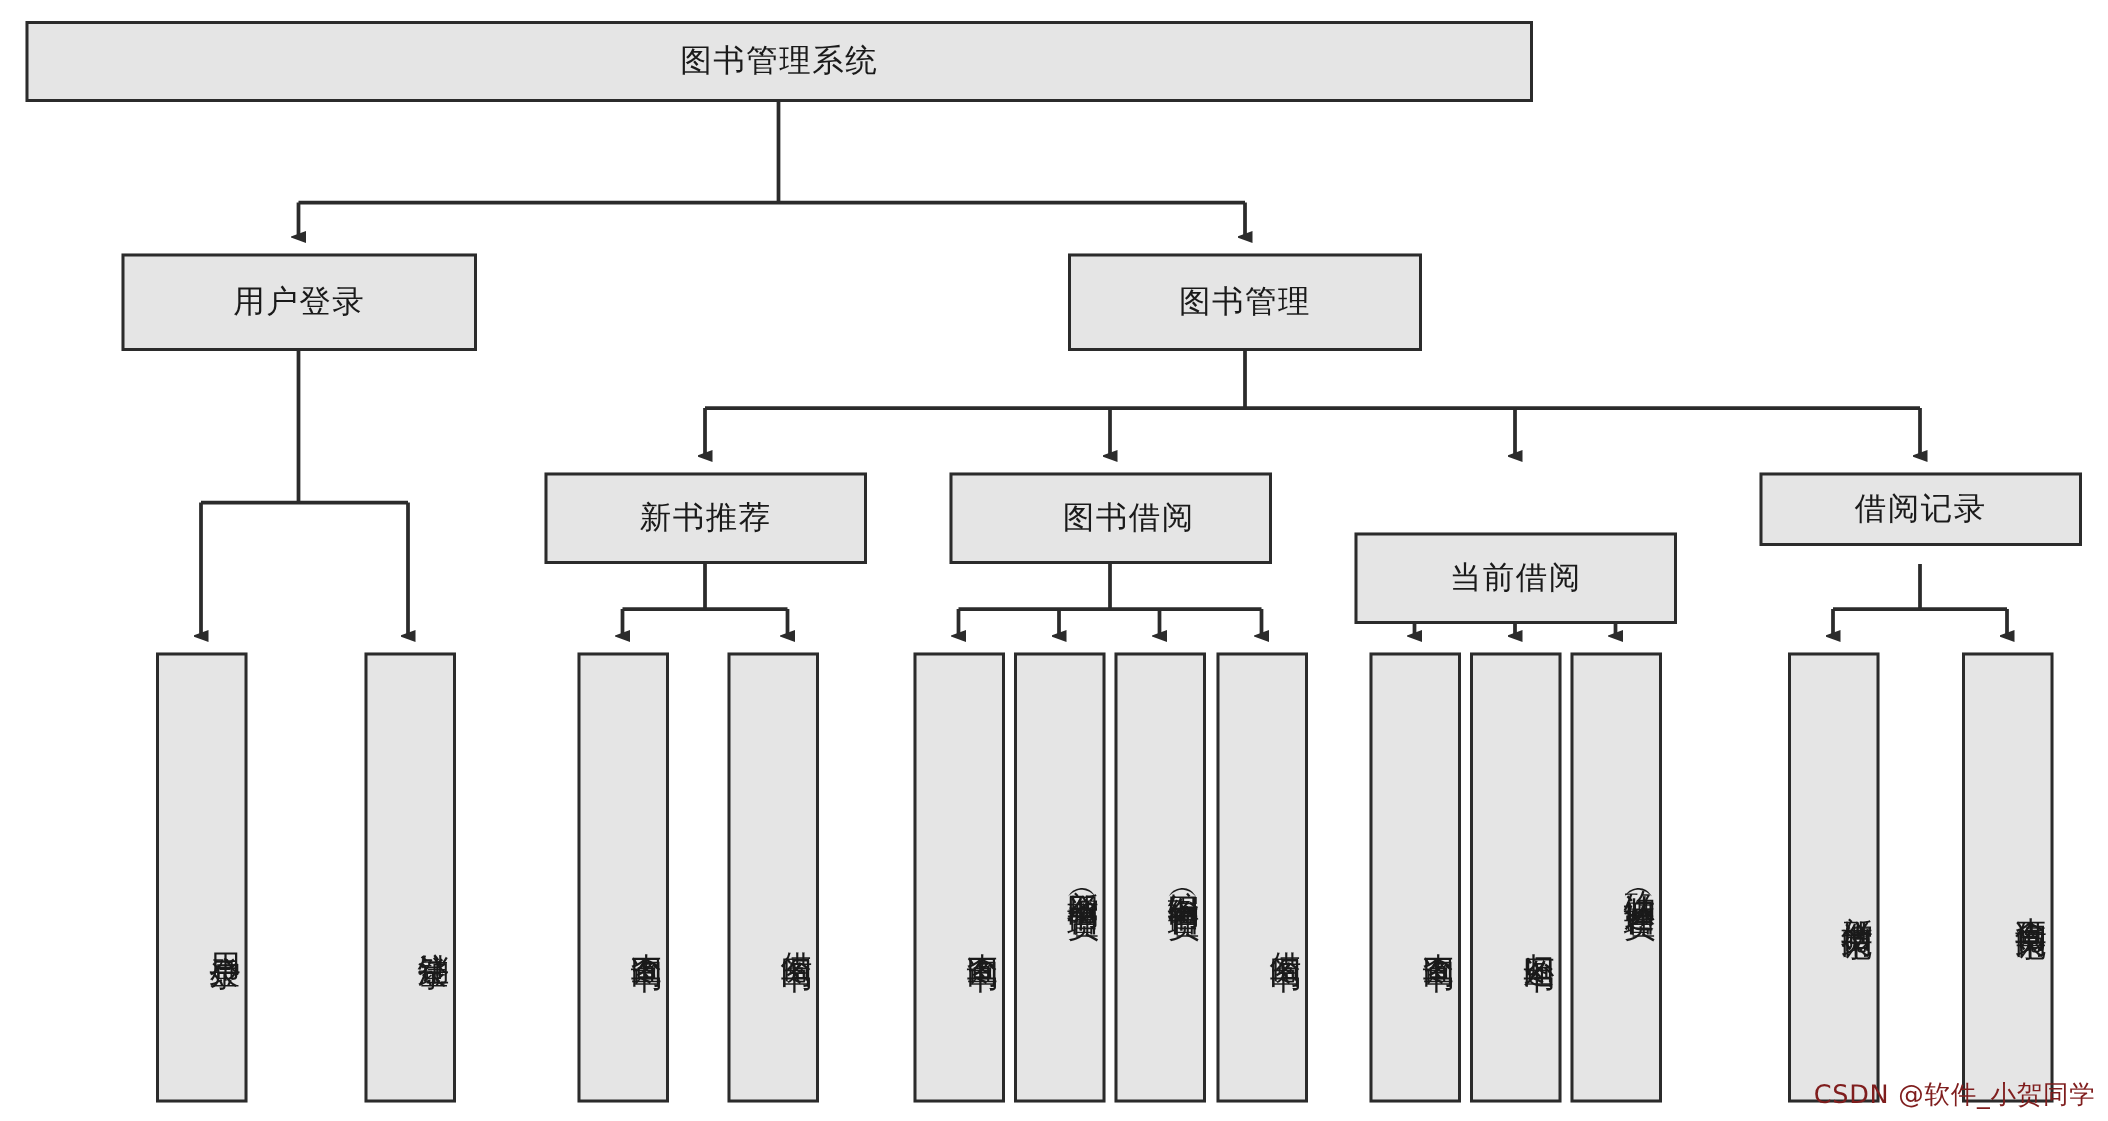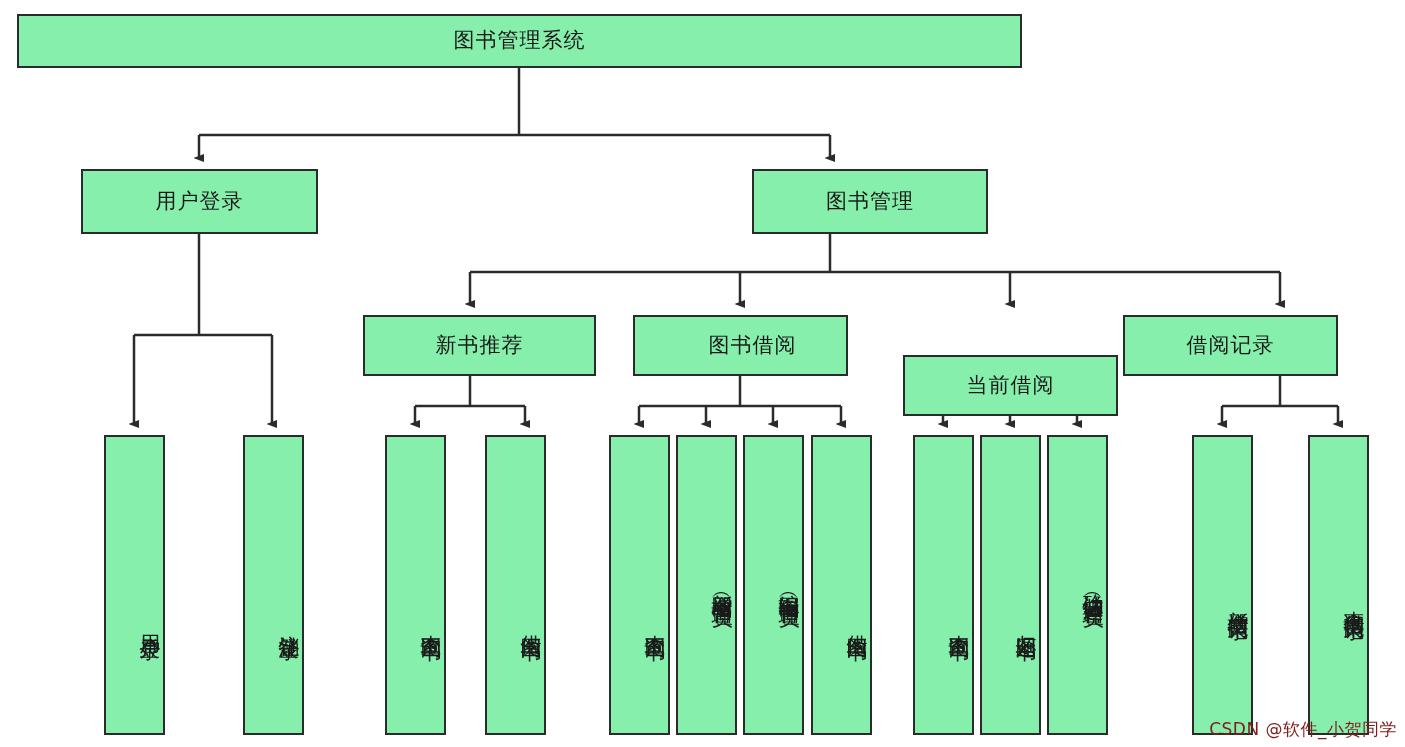--- a/index.html
+++ b/index.html
@@ -12,21 +12,21 @@
     width: 1405px;
     height: 747px;
     background: #ffffff;
     font-family: "DejaVu Sans", "Liberation Sans", sans-serif;
     overflow: hidden;
   }
   .node {
     position: absolute;
     box-sizing: border-box;
     border: 2px solid #2b2b2b;
-    background: #86efac;
+    background: #e5e5e5;
     display: flex;
     align-items: center;
     justify-content: center;
     color: #1a1a1a;
   }
   .node.h {
     font-size: 21px;
     letter-spacing: 1px;
     line-height: 1.2;
   }
@@ -110,26 +110,26 @@
       <path d="M1280,376 L1280,406"></path>
       <path d="M1222,406 L1338,406"></path>
       <path d="M1222,406 L1222,424" marker-end="url(#arrow)"></path>
       <path d="M1338,406 L1338,424" marker-end="url(#arrow)"></path>
     </g>
   </svg>
 
   <div class="node h" style="left:17px; top:14px; width:1005px; height:54px;">图书管理系统</div>
 
   <div class="node h" style="left:81px; top:169px; width:237px; height:65px;">用户登录</div>
-  <div class="node h" style="left:712px; top:169px; width:236px; height:65px;margin-left:40px;">图书管理</div>
+  <div class="node h" style="left:712px; top:169px; width:236px; height:65px;">图书管理</div>
 
-  <div class="node h" style="left:363px; top:315px; width:233px; height:61px;font-family:Liberation Serif, serif;">新书推荐</div>
+  <div class="node h" style="left:363px; top:315px; width:215px; height:61px;font-family:Liberation Serif, serif;">新书推荐</div>
   <div class="node h" style="left:633px; top:315px; width:215px; height:61px;padding-left:24px;">图书借阅</div>
   <div class="node h" style="left:903px; top:315px; width:215px; height:61px;margin-top:40px;">当前借阅</div>
-  <div class="node h" style="left:1123px; top:315px; width:215px; height:61px;">借阅记录</div>
+  <div class="node h" style="left:1173px; top:315px; width:215px; height:49px;">借阅记录</div>
 
   <div class="node v" style="left:104px; top:435px; width:61px; height:300px; padding-top:80px;">用户登录</div>
   <div class="node v" style="left:243px; top:435px; width:61px; height:300px; padding-top:80px;">注销登录</div>
 
   <div class="node v" style="left:385px; top:435px; width:61px; height:300px; padding-top:80px;">查询图书</div>
   <div class="node v" style="left:485px; top:435px; width:61px; height:300px; padding-top:80px;">借阅图书</div>
 
   <div class="node v" style="left:609px; top:435px; width:61px; height:300px; padding-top:80px;">查询图书</div>
   <div class="node v" style="left:676px; top:435px; width:61px; height:300px; padding-top:8px;">新增图书（管理员）</div>
   <div class="node v" style="left:743px; top:435px; width:61px; height:300px; padding-top:8px;">编辑图书（管理员）</div>

